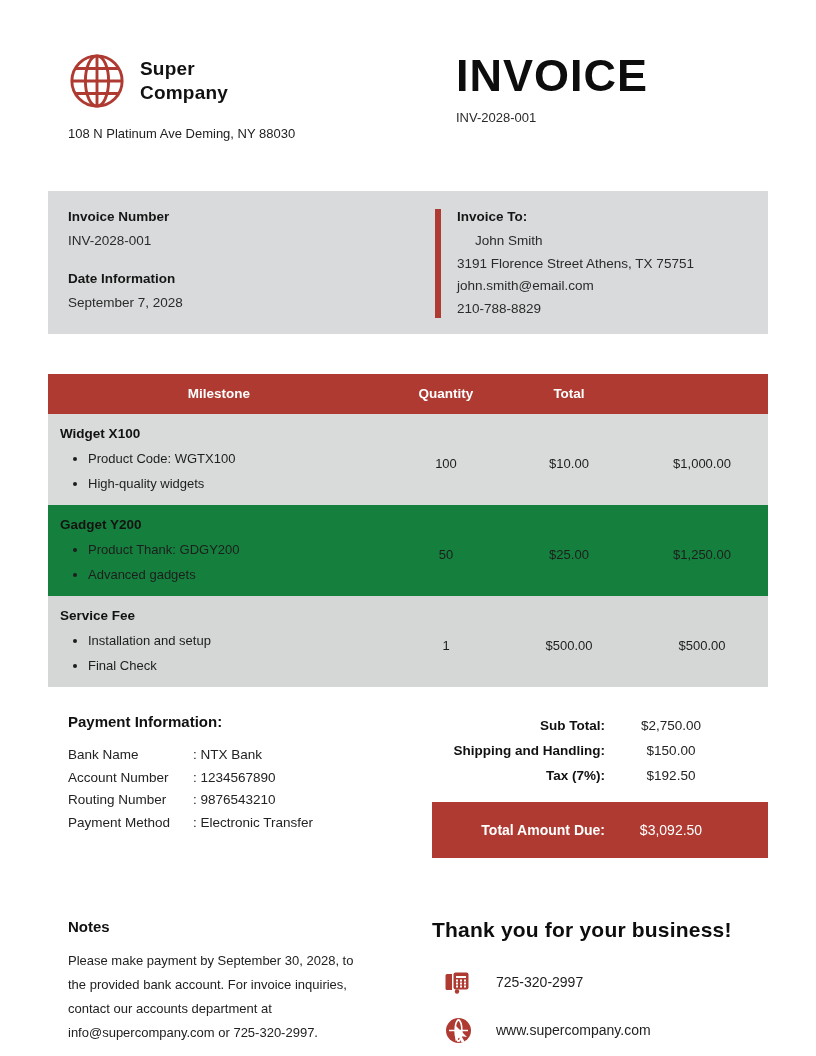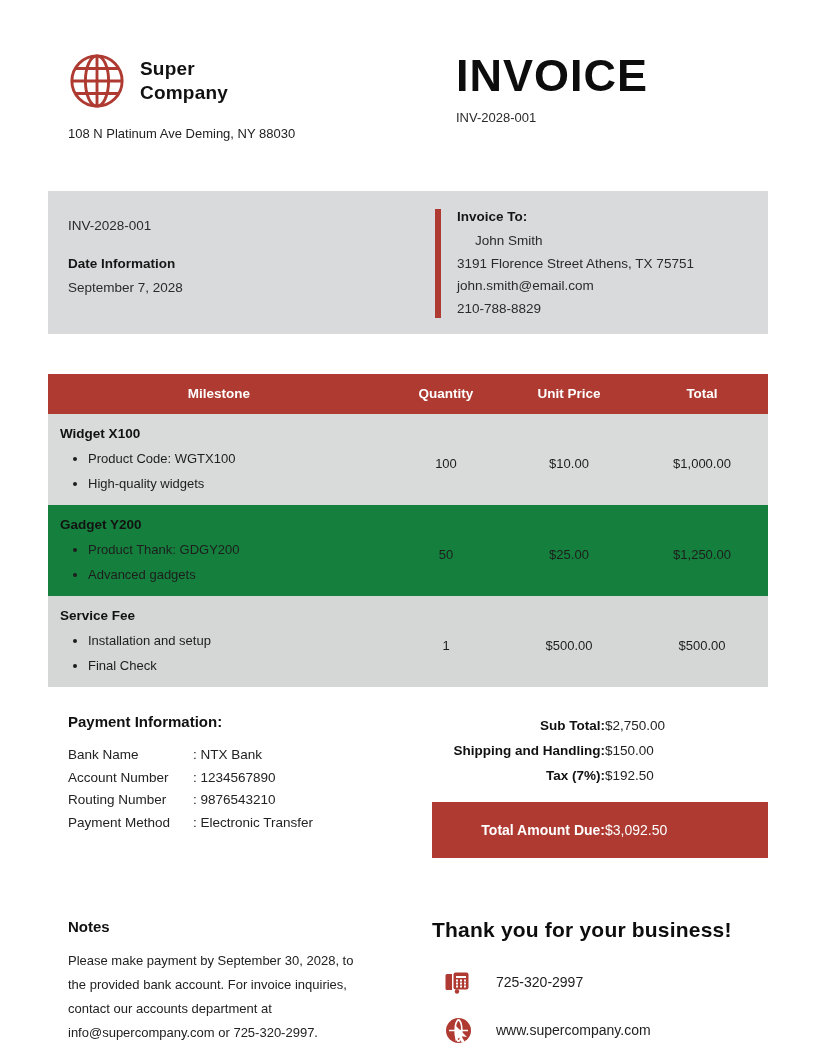--- a/index.html
+++ b/index.html
@@ -65,21 +65,21 @@
   .payment { width: 370px; padding-left: 20px; }
   .pay-heading { font-size: 15px; font-weight: bold; color: #111; }
   .pay-rows { margin-top: 14px; }
   .pay-row { display: flex; font-size: 13.5px; color: #232323; line-height: 22.5px; }
   .pay-label { width: 125px; flex: 0 0 auto; }
   .pay-value { }
 
   .totals { width: 336px; }
   .tot-row { display: flex; justify-content: flex-end; align-items: baseline; line-height: 25px; }
   .tot-label { font-size: 13.5px; font-weight: bold; color: #111; }
-  .tot-value { width: 163px; text-align: left; padding-right: 31px; font-size: 13.5px; color: #232323; }
+  .tot-value { width: 163px; text-align: center; padding-right: 31px; font-size: 13.5px; color: #232323; }
   .grand {
     margin-top: 14px;
     background: #ae3a31; color: #ffffff;
     display: flex; justify-content: flex-end; align-items: center;
     height: 56px;
   }
   .grand .tot-label { color: #ffffff; font-size: 14px; }
   .grand .tot-value { color: #ffffff; font-size: 14px; }
 
   
@@ -122,41 +122,41 @@
       </div>
       <div class="inv-head">
         <div class="inv-title">INVOICE</div>
         <div class="inv-number">INV-2028-001</div>
       </div>
     </div>
 
     <div class="meta-panel">
       <div class="meta-left">
         <div class="meta-block">
+          <div class="meta-label">Invoice Number</div>
           <div class="meta-value">INV-2028-001</div>
         </div>
         <div class="meta-block">
           <div class="meta-label">Date Information</div>
           <div class="meta-value">September 7, 2028</div>
         </div>
       </div>
       <div class="meta-right">
         <div class="billto-label">Invoice To:</div>
         <div class="billto-line f">John Smith</div>
         <div class="billto-line">3191 Florence Street Athens, TX 75751</div>
         <div class="billto-line">john.smith@email.com</div>
         <div class="billto-line">210-788-8829</div>
       </div>
     </div>
 
     <div class="items">
       <div class="tgrid thead">
         <div class="cell">Milestone</div>
         <div class="cell">Quantity</div>
-        <div class="cell">Unit Price</div>
         <div class="cell">Total</div>
       </div>
 
       <div class="tgrid trow row-light">
         <div class="main-cell">
           <div class="row-title">Widget X100</div>
           <ul class="row-details">
             <li>Product Code: WGTX100</li>
             <li>High-quality widgets</li>
           </ul>

